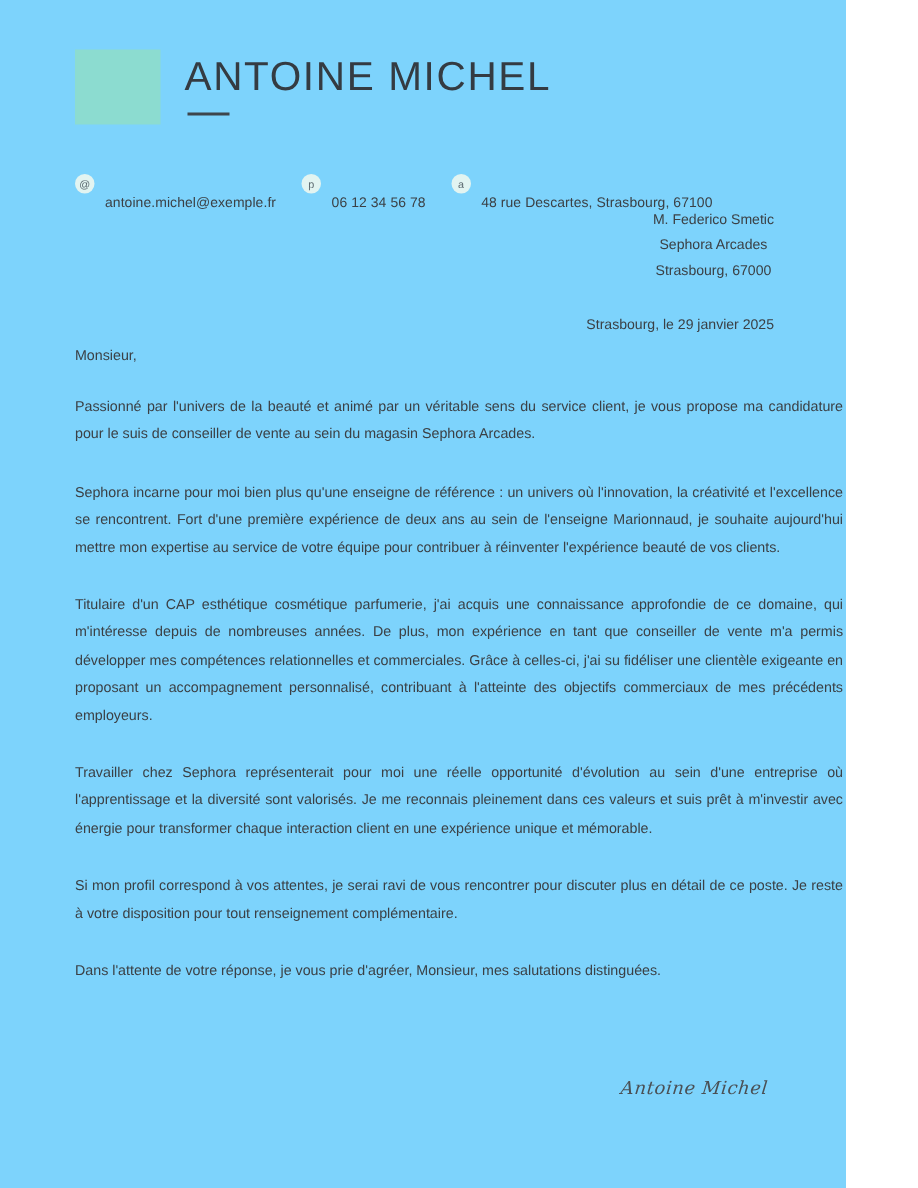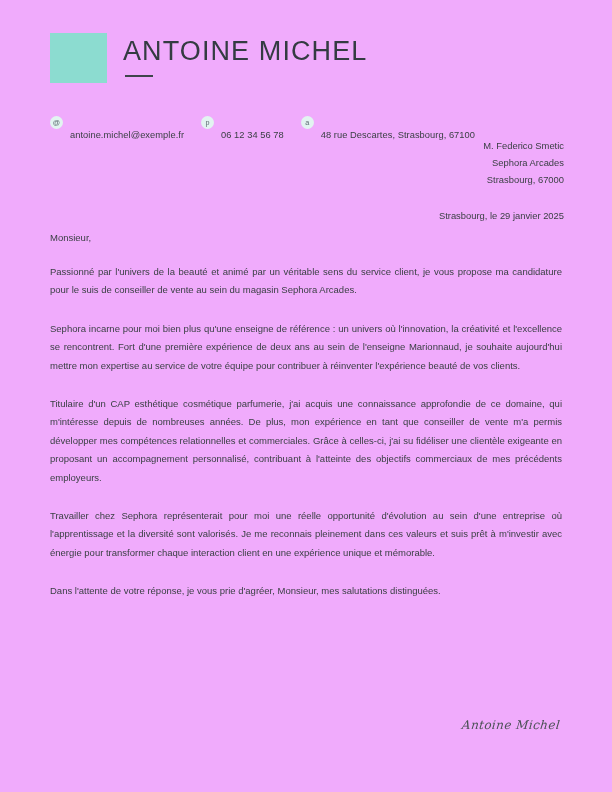--- a/index.html
+++ b/index.html
@@ -2,23 +2,23 @@
 <html lang="fr"><head>
 <meta charset="utf-8">
 <style>
   html, body {
     margin: 0;
     padding: 0;
     background: #ffffff;
   }
   .page {
     position: relative;
-    width: 612px;
+    width: 564px;
     height: 792px;
-    background: #f0abfc;
+    background: #7dd3fc;
     font-family: "Liberation Sans", sans-serif;
     color: #3b4045;
     overflow: hidden;
     box-sizing: border-box;
   }
 
   
   .header {
     position: absolute;
     left: 50px;
@@ -84,21 +84,21 @@
     flex: 0 0 auto;
     font-family: "Liberation Sans", sans-serif;
   }
   .contact-text { letter-spacing: .05px; margin-top: 25px; }
 
   
   .recipient {
     position: absolute;
     right: 48px;
     top: 137px;
-    text-align: right;
+    text-align: center;
     font-size: 9.4px;
     line-height: 17px;
     color: #3b4045;
   }
   .date-line {
     position: absolute;
     right: 48px;
     top: 207px;
     text-align: left;
     font-size: 9.4px;
@@ -180,18 +180,19 @@
   </div>
 
   <div class="date-line">Strasbourg, le 29 janvier 2025</div>
 
   <div class="body-wrap">
     <div class="salutation">Monsieur,</div>
     <p class="para">Passionné par l'univers de la beauté et animé par un véritable sens du service client, je vous propose ma candidature pour le suis de conseiller de vente au sein du magasin Sephora Arcades.</p>
     <p class="para">Sephora incarne pour moi bien plus qu'une enseigne de référence : un univers où l'innovation, la créativité et l'excellence se rencontrent. Fort d'une première expérience de deux ans au sein de l'enseigne Marionnaud, je souhaite aujourd'hui mettre mon expertise au service de votre équipe pour contribuer à réinventer l'expérience beauté de vos clients.</p>
     <p class="para">Titulaire d'un CAP esthétique cosmétique parfumerie, j'ai acquis une connaissance approfondie de ce domaine, qui m'intéresse depuis de nombreuses années. De plus, mon expérience en tant que conseiller de vente m'a permis développer mes compétences relationnelles et commerciales. Grâce à celles-ci, j'ai su fidéliser une clientèle exigeante en proposant un accompagnement personnalisé, contribuant à l'atteinte des objectifs commerciaux de mes précédents employeurs.</p>
     <p class="para">Travailler chez Sephora représenterait pour moi une réelle opportunité d'évolution au sein d'une entreprise où l'apprentissage et la diversité sont valorisés. Je me reconnais pleinement dans ces valeurs et suis prêt à m'investir avec énergie pour transformer chaque interaction client en une expérience unique et mémorable.</p>
+    <p class="para">Si mon profil correspond à vos attentes, je serai ravi de vous rencontrer pour discuter plus en détail de ce poste. Je reste à votre disposition pour tout renseignement complémentaire.</p>
     <p class="para last">Dans l'attente de votre réponse, je vous prie d'agréer, Monsieur, mes salutations distinguées.</p>
   </div>
 
   <div class="signature">Antoine Michel</div>
 
 </div>
 
 </body></html>

